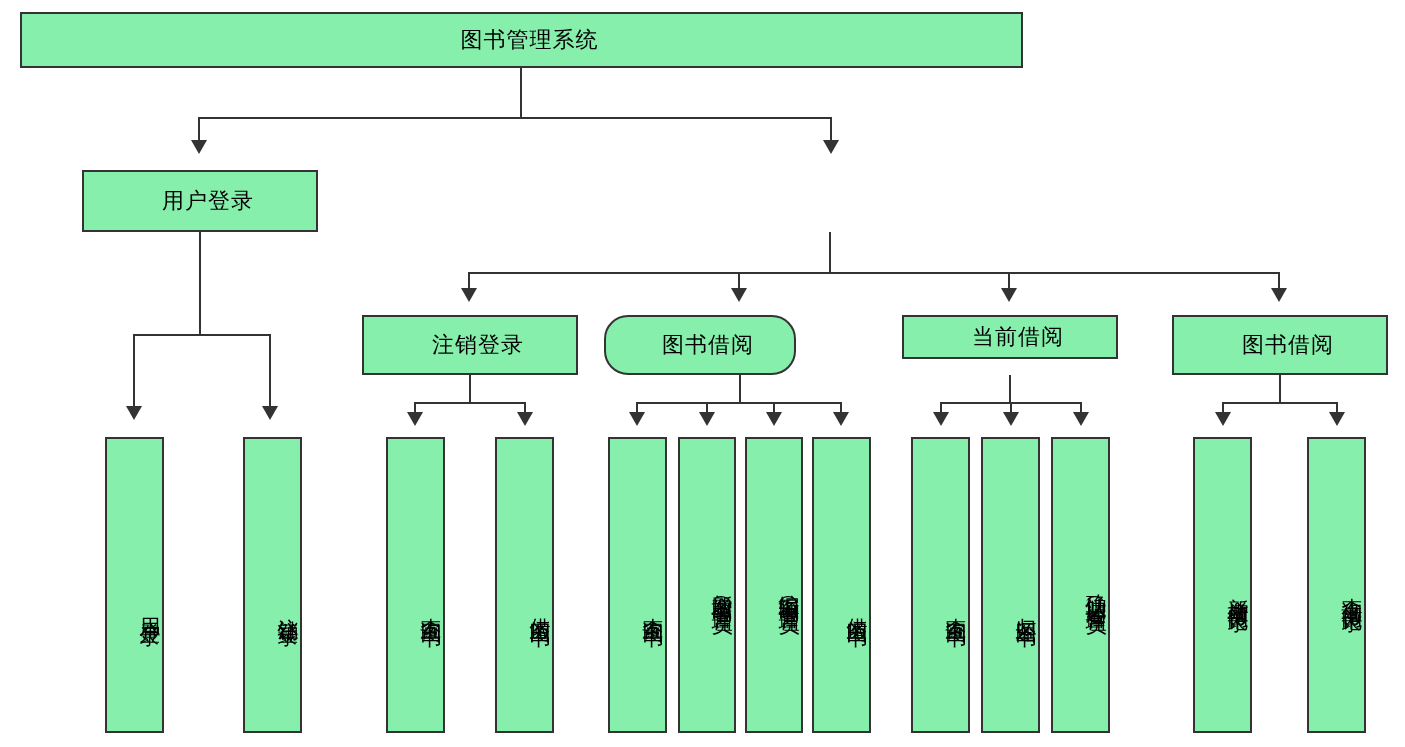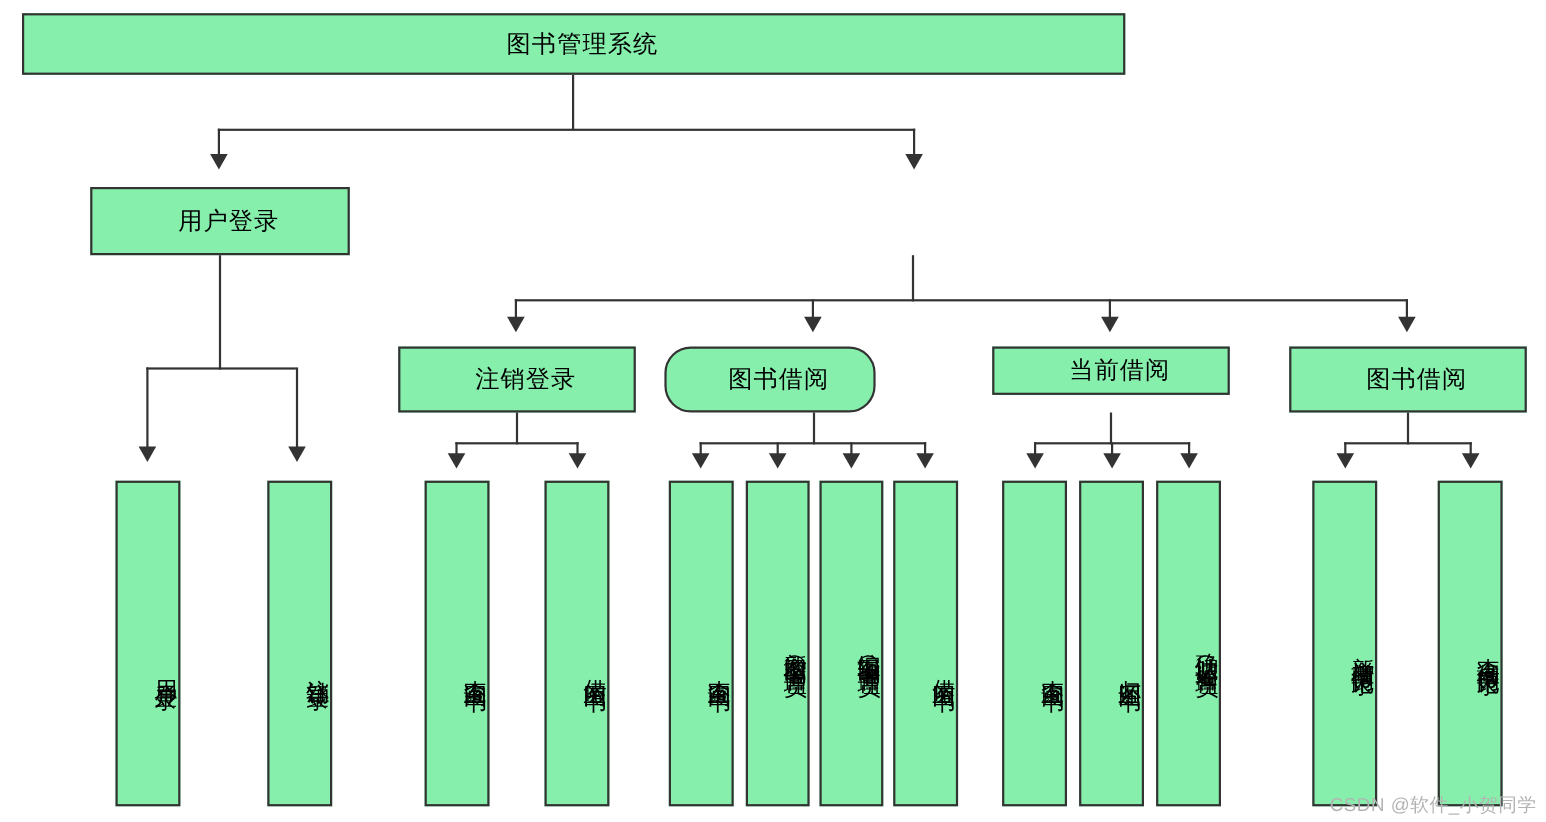--- a/index.html
+++ b/index.html
@@ -205,15 +205,14 @@
     <span>确认归还（管理员）</span>
   </div>
 
   <div class="node v tall" style="left:1193px; top:437px; width:59px; height:296px;">
     <span>新增借阅记录</span>
   </div>
   <div class="node v tall" style="left:1307px; top:437px; width:59px; height:296px;">
     <span>查询借阅记录</span>
   </div>
 
-  <div id="watermark">CSDN @软件_小贺同学</div>
 
 </div>
 
 </body></html>

